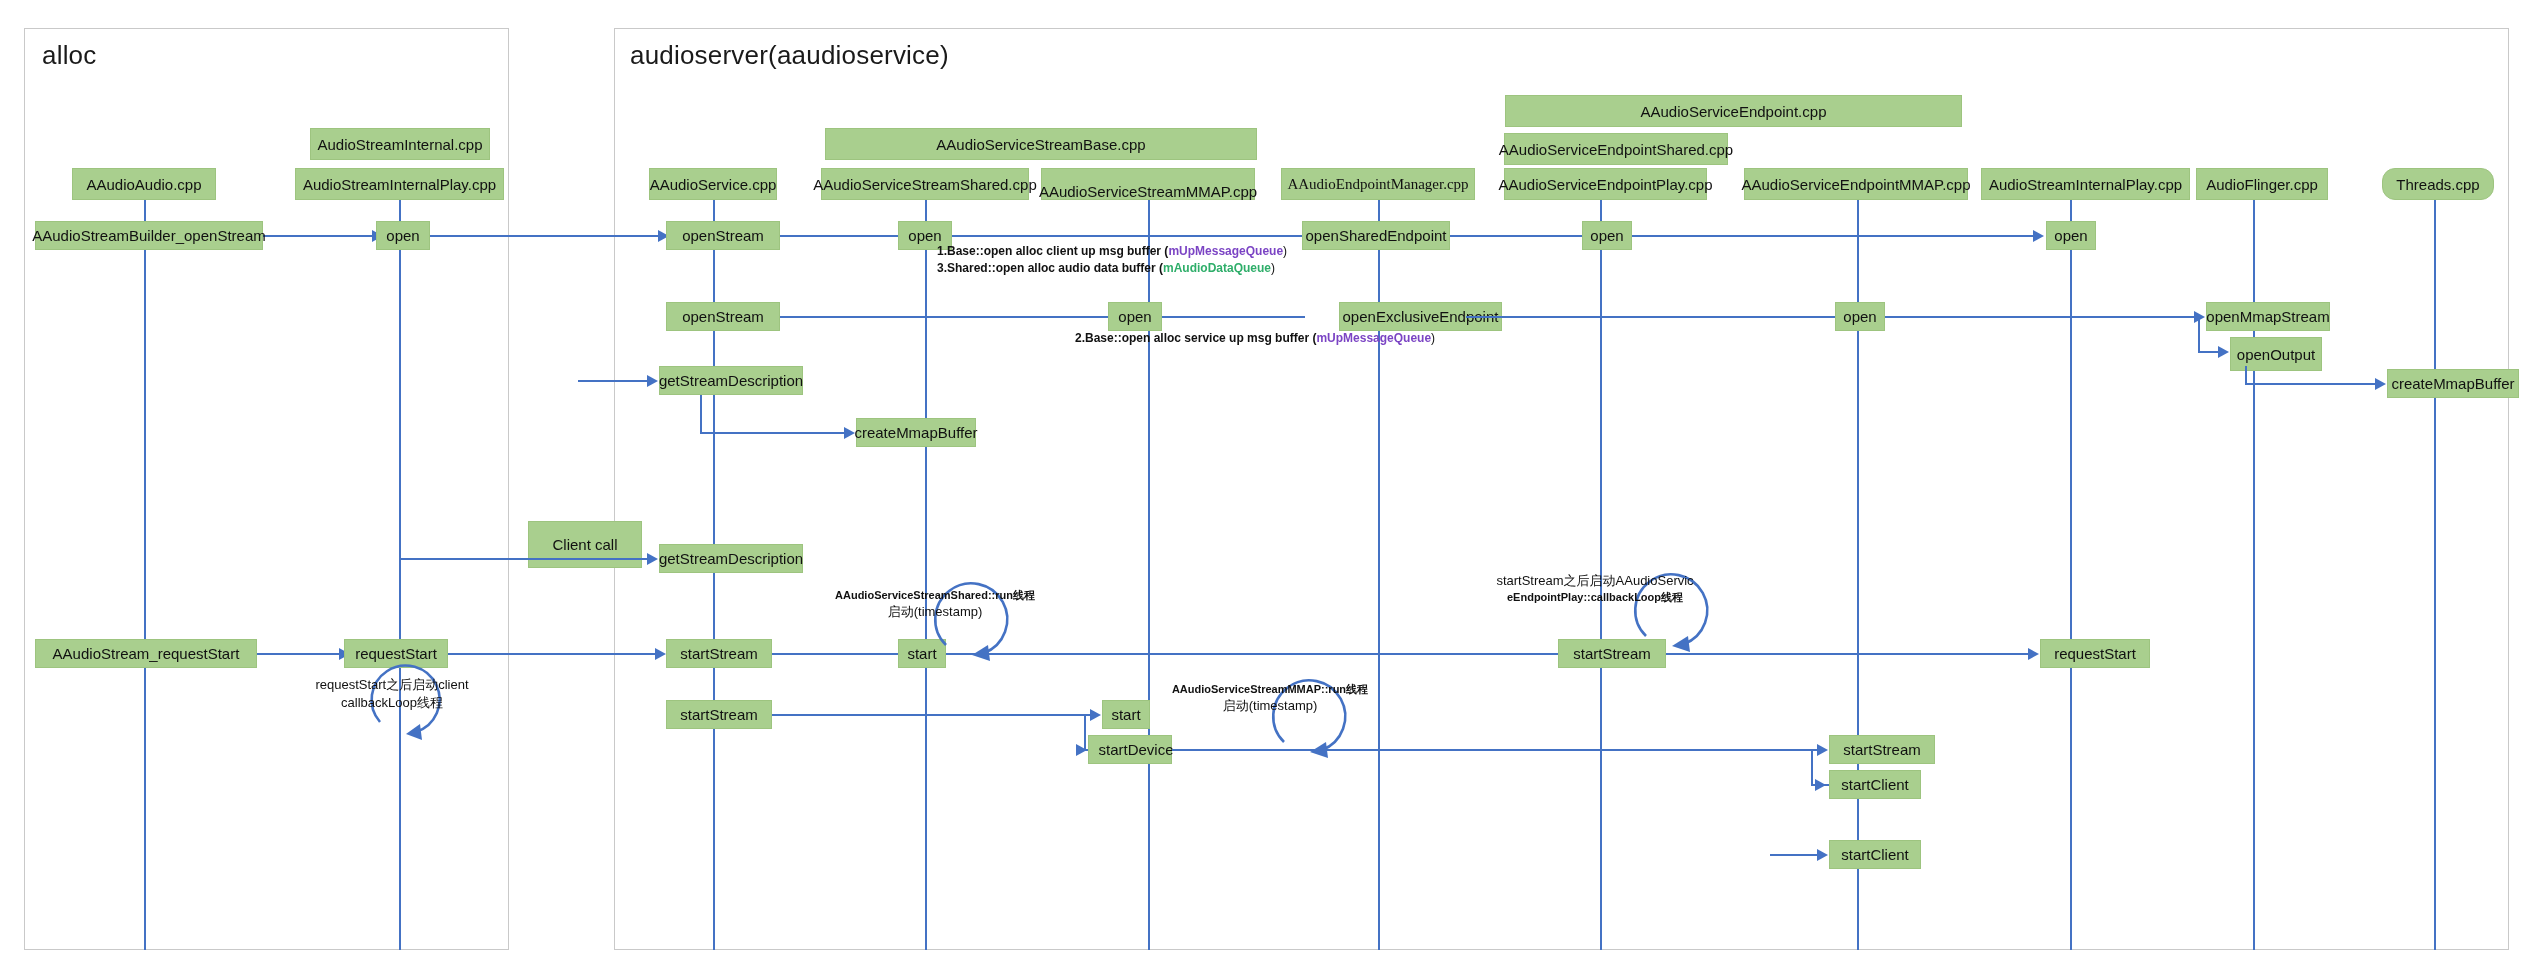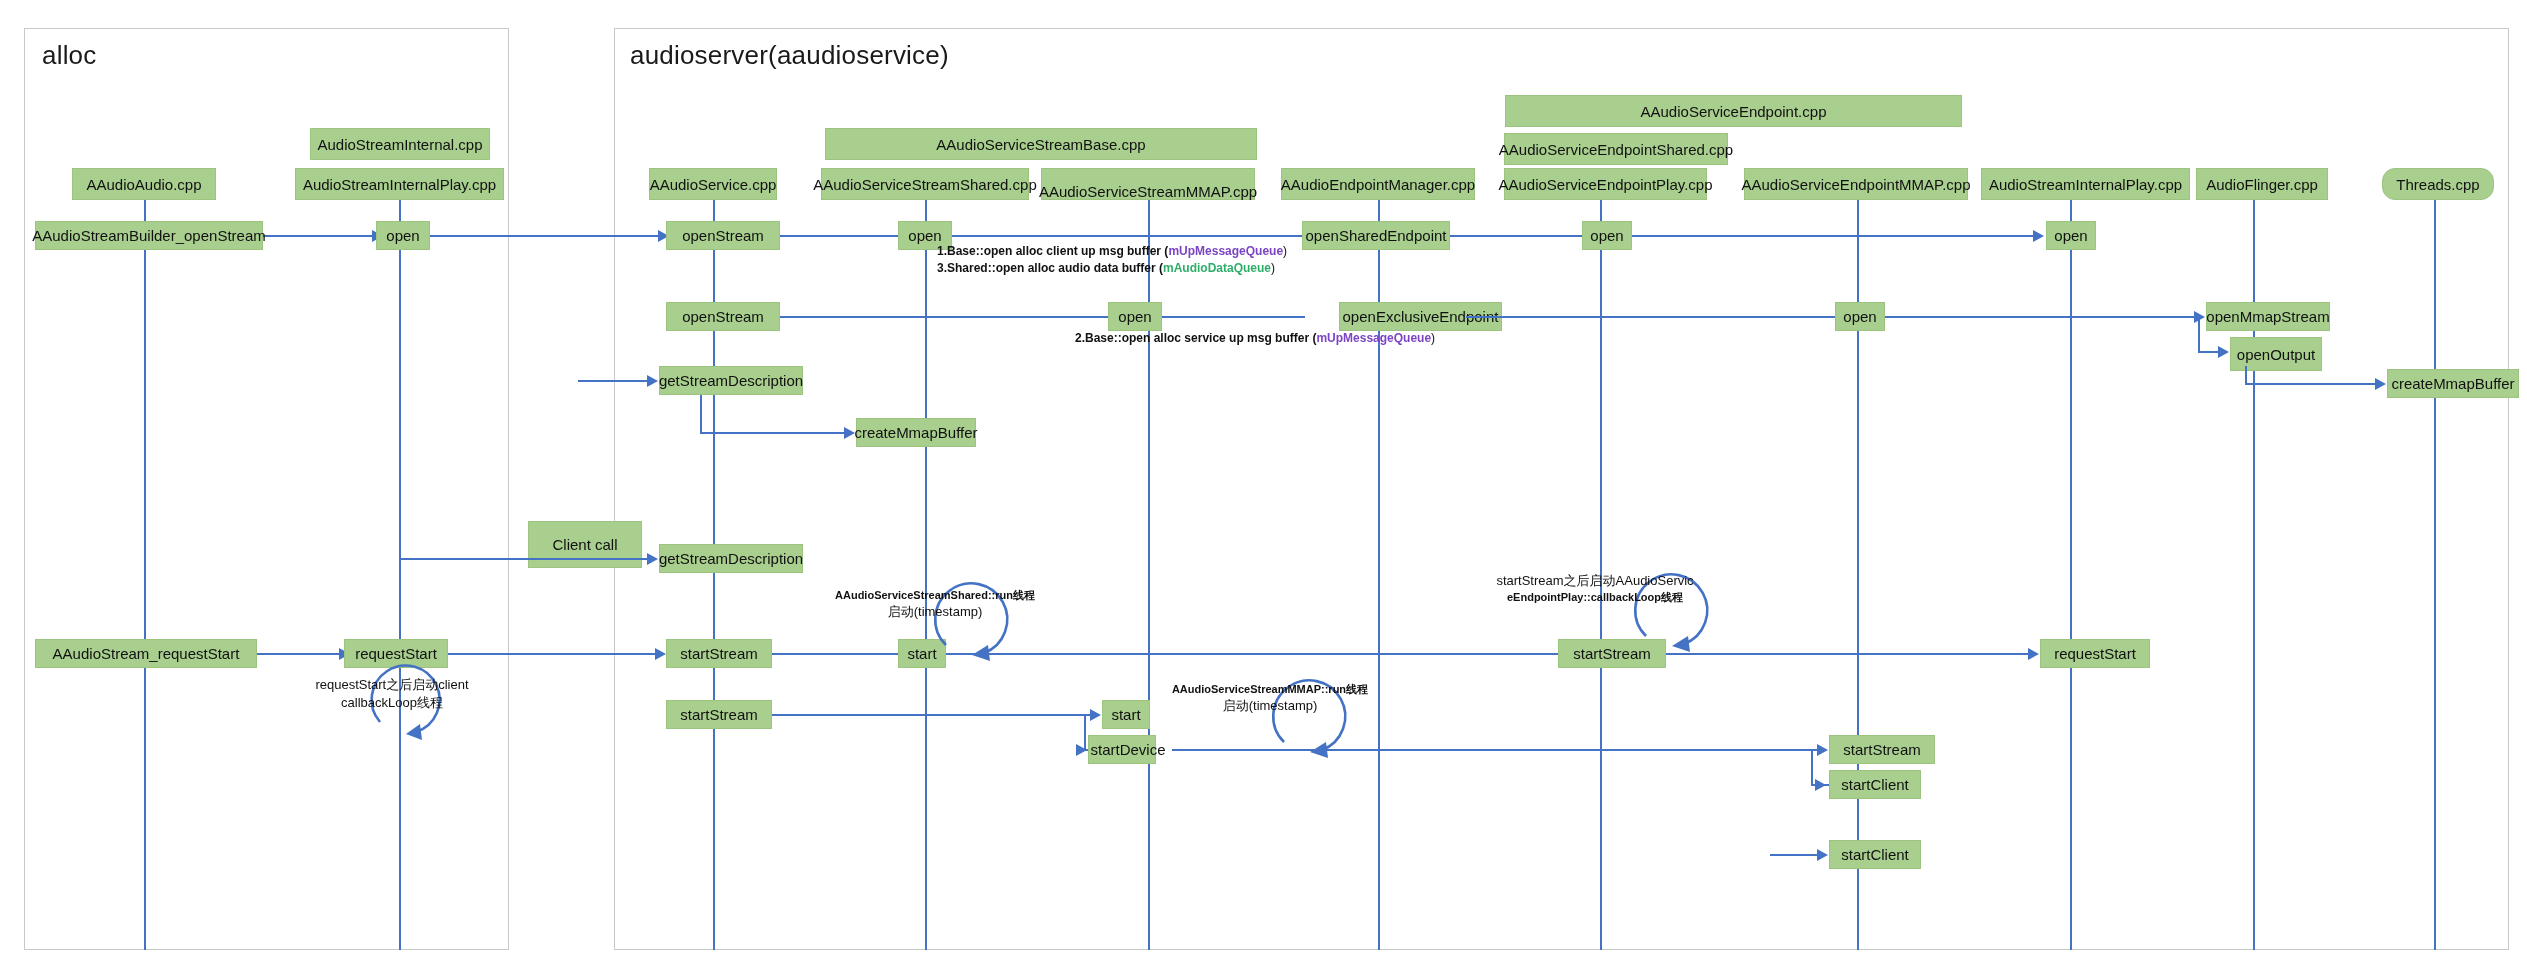--- a/index.html
+++ b/index.html
@@ -77,21 +77,21 @@
     </div>
 
   <div class="box hdr" style="left:821px;top:168px;width:208px;height:32px;">
       <span>AAudioServiceStreamShared.cpp</span>
     </div>
 
   <div class="box hdr" style="left:1041px;top:168px;width:214px;height:32px;align-items:flex-end;">
       <span>AAudioServiceStreamMMAP.cpp</span>
     </div>
 
-  <div class="box hdr" style="left:1281px;top:168px;width:194px;height:32px;">
+  <div class="box hdr" style="left:1281px;top:168px;width:194px;height:32px;font-family:Liberation Serif, serif;">
       <span>AAudioEndpointManager.cpp</span>
     </div>
 
   <div class="box hdr" style="left:1505px;top:95px;width:457px;height:32px;">
       <span>AAudioServiceEndpoint.cpp</span>
     </div>
 
   <div class="box hdr" style="left:1504px;top:133px;width:224px;height:32px;">
       <span>AAudioServiceEndpointShared.cpp</span>
     </div>
@@ -258,21 +258,21 @@
     </div>
   <div class="hline" style="left:772px;top:714px;width:322px;"></div>
   <div class="arrow" style="left:1090px;top:709px;"></div>
   <div class="box msg" style="left:1102px;top:700px;width:48px;height:29px;">
       <span>start</span>
     </div>
 
   <div class="vline" style="left:1084px;top:714px;height:37px;"></div>
   <div class="hline" style="left:1084px;top:749px;width:22px;"></div>
   <div class="arrow" style="left:1076px;top:744px;"></div>
-  <div class="box msg" style="left:1088px;top:735px;width:68px;height:29px;padding-left:12px;">
+  <div class="box msg" style="left:1088px;top:735px;width:84px;height:29px;padding-left:12px;">
       <span>startDevice</span>
     </div>
 
   <div class="hline" style="left:1172px;top:749px;width:650px;"></div>
   <div class="arrow" style="left:1817px;top:744px;"></div>
   <div class="box msg" style="left:1829px;top:735px;width:106px;height:29px;">
       <span>startStream</span>
     </div>
 
   <div class="vline" style="left:1811px;top:749px;height:37px;"></div>

